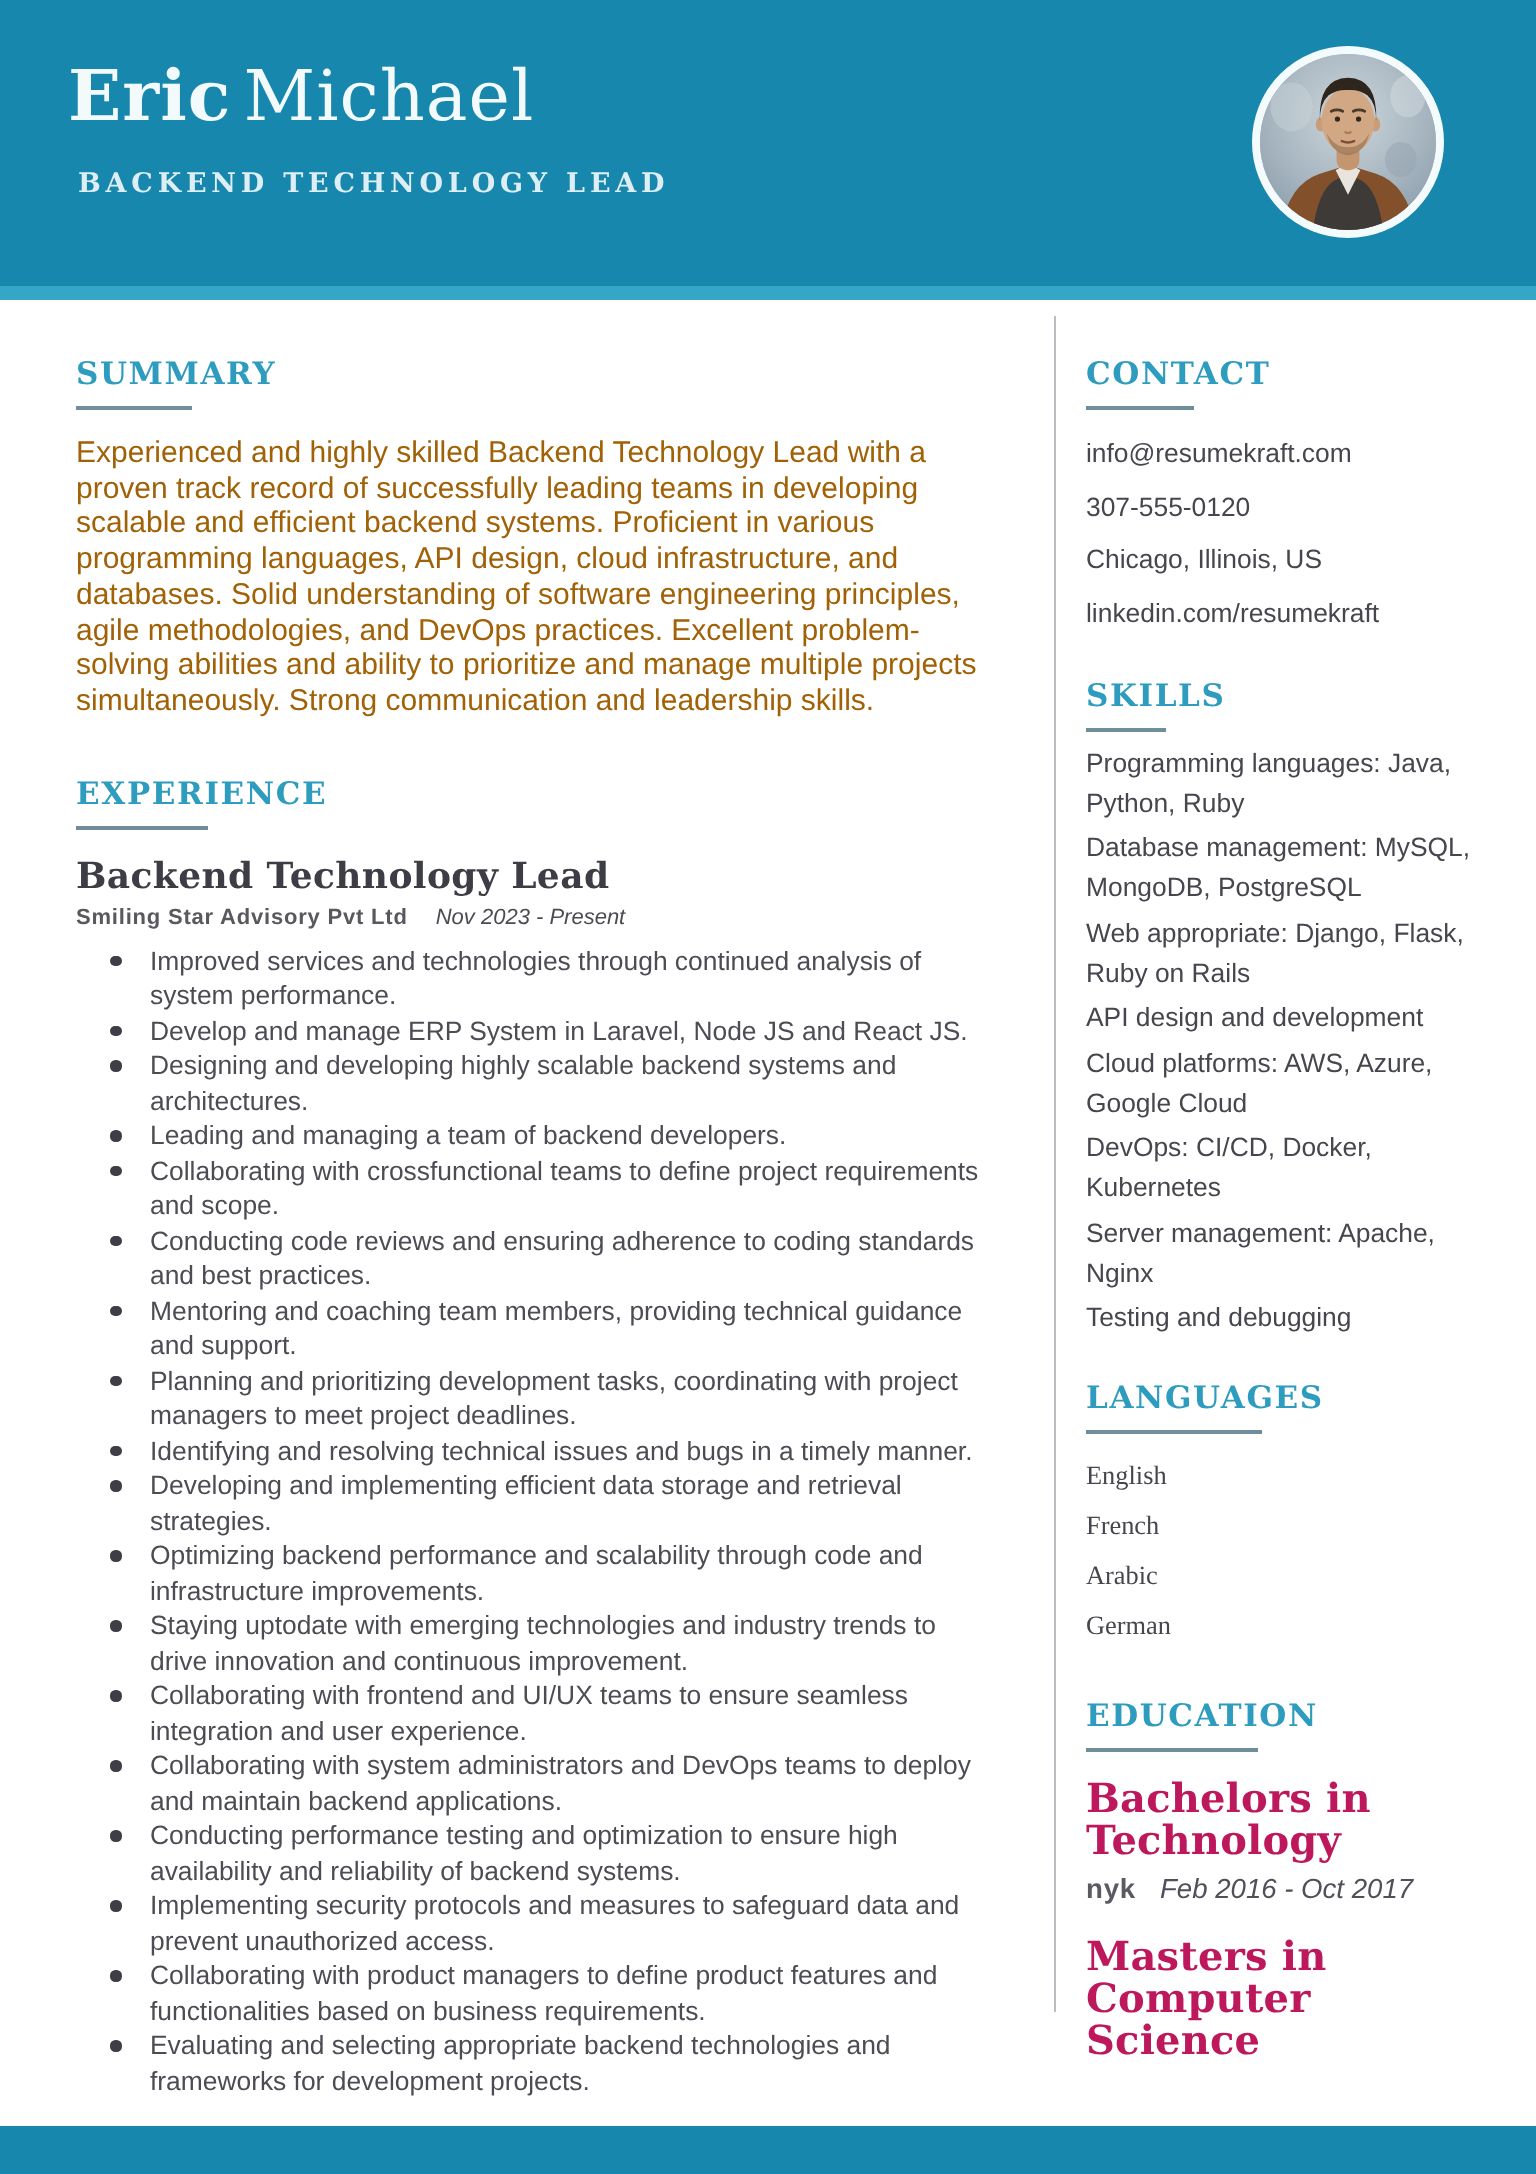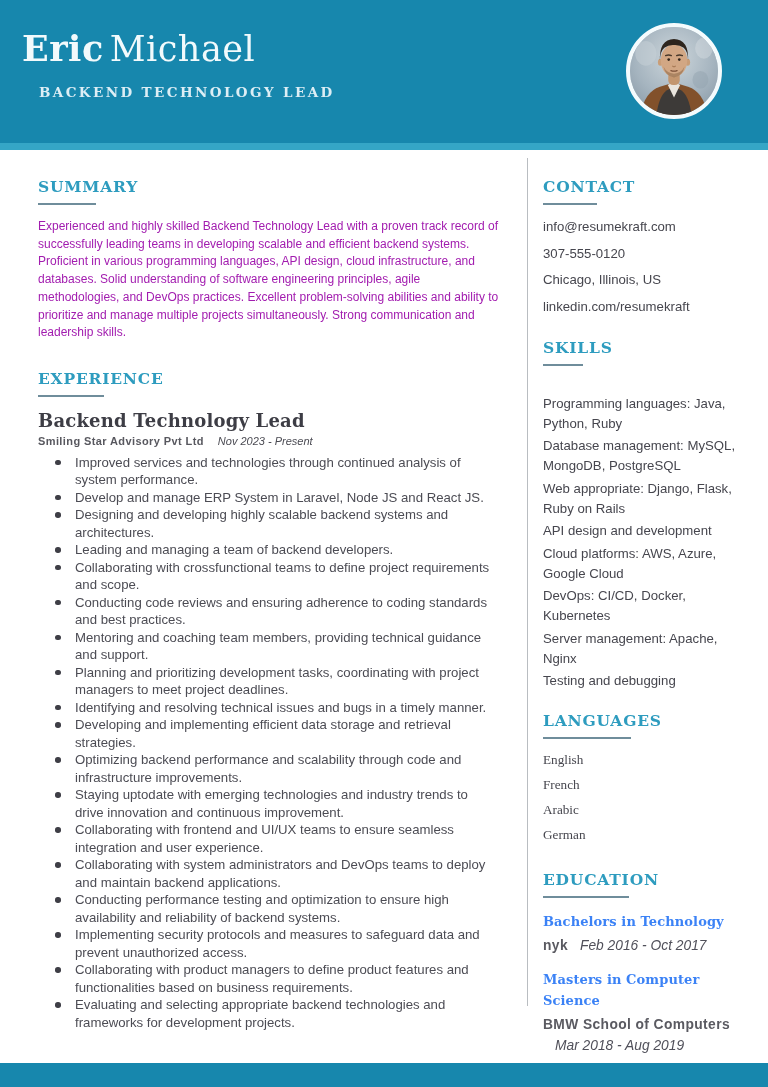--- a/index.html
+++ b/index.html
@@ -5,21 +5,21 @@
   html,body{margin:0;padding:0;}
   body{
     width:768px;height:1087px;position:relative;overflow:hidden;
     background:#ffffff;font-family:"Liberation Sans",sans-serif;
     -webkit-font-smoothing:antialiased;
   }
   
   .header{position:absolute;left:0;top:0;width:768px;height:143px;background:#1787ad;}
   .header-accent{position:absolute;left:0;top:143px;width:768px;height:7px;background:#35a6c6;}
   .name{
-    position:absolute;left:22px;top:30px;color:#f2fafc;
+    position:absolute;left:34px;top:30px;color:#f2fafc;
     font-family:"DejaVu Serif",serif;font-size:35px;line-height:1.1;letter-spacing:.5px;
   }
   .name .first{font-weight:700;}
   .name .last{font-weight:400;margin-left:6px;}
   .job-headline{
     position:absolute;left:39px;top:84px;color:#ddeef5;
     font-family:"DejaVu Serif",serif;font-size:13.5px;font-weight:600;letter-spacing:2.4px;
   }
   .photo{
     position:absolute;left:626px;top:23px;width:96px;height:96px;border-radius:50%;
@@ -40,51 +40,51 @@
   .sec-rule{height:2px;background:#6f8d9b;margin-top:7px;border:none;}
   .rule-summary{width:58px;}
   .rule-experience{width:66px;}
   .rule-contact{width:54px;}
   .rule-skills{width:40px;}
   .rule-languages{width:88px;}
   .rule-education{width:86px;}
   .mt-sec{margin-top:27px;}
   
   .summary-text{
-    margin-top:13px;font-size:12px;line-height:17.7px;color:#a21caf;width:462px;
+    margin-top:13px;font-size:15px;line-height:17.7px;color:#a16207;width:462px;
   }
   .job-title{
     margin-top:13px;font-family:"DejaVu Serif",serif;font-weight:700;
     font-size:18px;color:#3d3d45;letter-spacing:.2px;
   }
   .company-line{margin-top:4px;font-size:11px;color:#58585f;}
   .company{font-weight:700;letter-spacing:.4px;}
   .dates{font-style:italic;color:#4b4b53;margin-left:14px;font-weight:400;letter-spacing:0;}
   .bullets{list-style:none;margin:7px 0 0 14px;padding:0;}
   .bullets li{
     position:relative;padding-left:23px;font-size:13.2px;line-height:17.5px;color:#4c4c54;
   }
   .bullets li::before{
     content:"";position:absolute;left:3px;top:6px;width:5.5px;height:5.5px;
     border-radius:50%;background:#3e3e46;
   }
   
   .contact-list{margin-top:13px;}
   .contact-list .item{font-size:13.2px;color:#46464e;margin-bottom:8.5px;line-height:18px;}
-  .skills-list{margin-top:28px;}
+  .skills-list{margin-top:6px;}
   .skills-list .item{font-size:13.2px;color:#46464e;line-height:20px;margin-bottom:2.5px;}
   .lang-list{margin-top:12px;font-family:Liberation Serif, serif;}
   .lang-list .item{font-size:13.2px;color:#46464e;line-height:18px;margin-bottom:7px;}
   .mt-skills{margin-top:22px;}
   .mt-langs{margin-top:20px;}
   .mt-edu{margin-top:26px;}
   .edu-entry{margin-top:13px;}
   .edu-degree{
-    font-family:"DejaVu Serif",serif;font-weight:700;font-size:13px;
-    color:#3b82f6;line-height:21px;letter-spacing:.1px;
+    font-family:"DejaVu Serif",serif;font-weight:700;font-size:20px;
+    color:#be185d;line-height:21px;letter-spacing:.1px;
   }
   .edu-line{margin-top:3px;font-size:13.8px;color:#5a5a61;line-height:21px;}
   .edu-school{font-weight:700;letter-spacing:.4px;}
   .edu-dates{font-style:italic;color:#50505a;margin-left:12px;display:inline-block;font-weight:400;letter-spacing:0;}
 </style>
 </head>
 <body>
 
 <div class="header"></div>
 <div class="header-accent"></div>
@@ -239,18 +239,15 @@
 
       <div class="edu-entry">
         <div class="edu-degree">Bachelors in Technology</div>
         <div class="edu-line">
           <span class="edu-school">nyk</span><span class="edu-dates">Feb 2016 - Oct 2017</span>
         </div>
       </div>
 
       <div class="edu-entry">
         <div class="edu-degree">Masters in Computer Science</div>
-        <div class="edu-line">
-          <span class="edu-school">BMW School of Computers</span><span class="edu-dates">Mar 2018 - Aug 2019</span>
-        </div>
       </div>
     </div>
 </div>
 
 </body></html>

